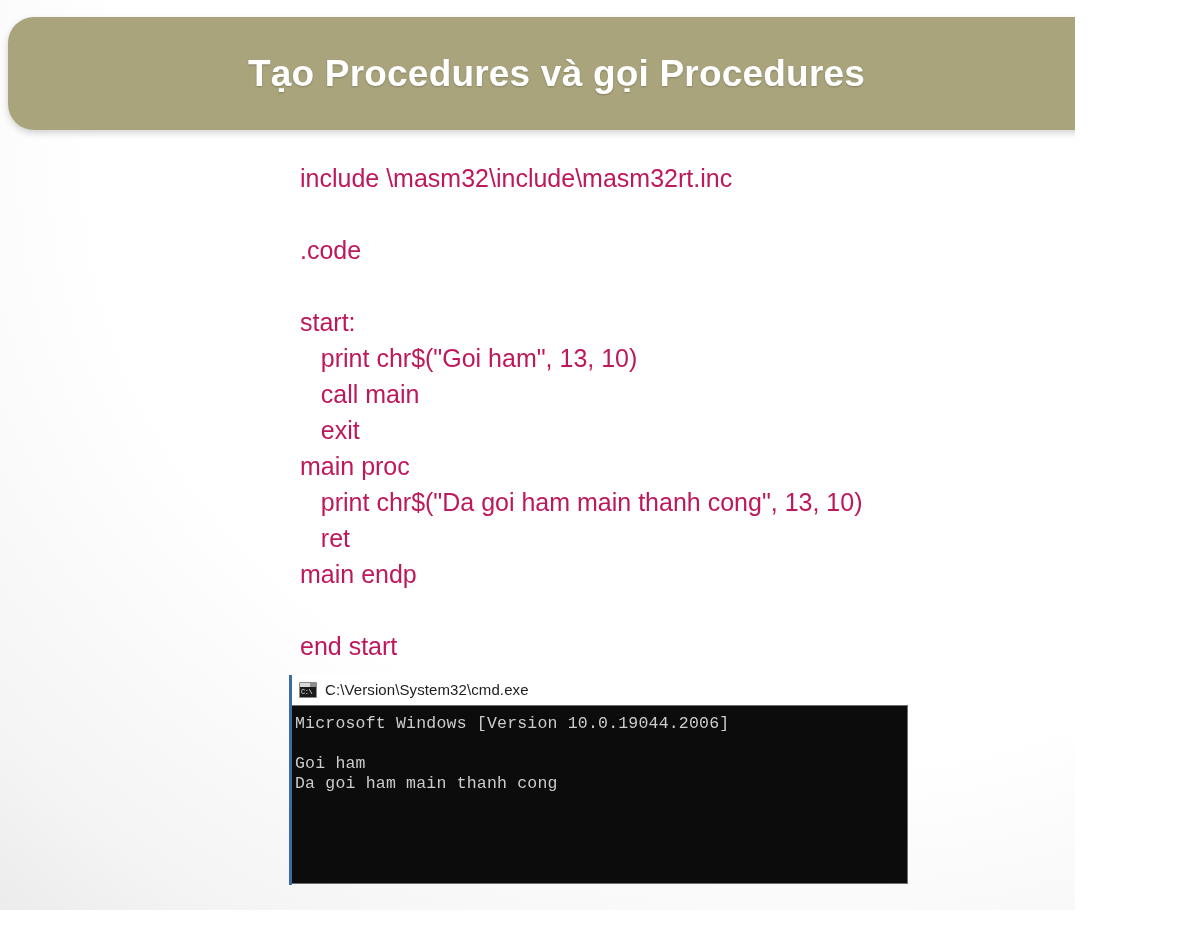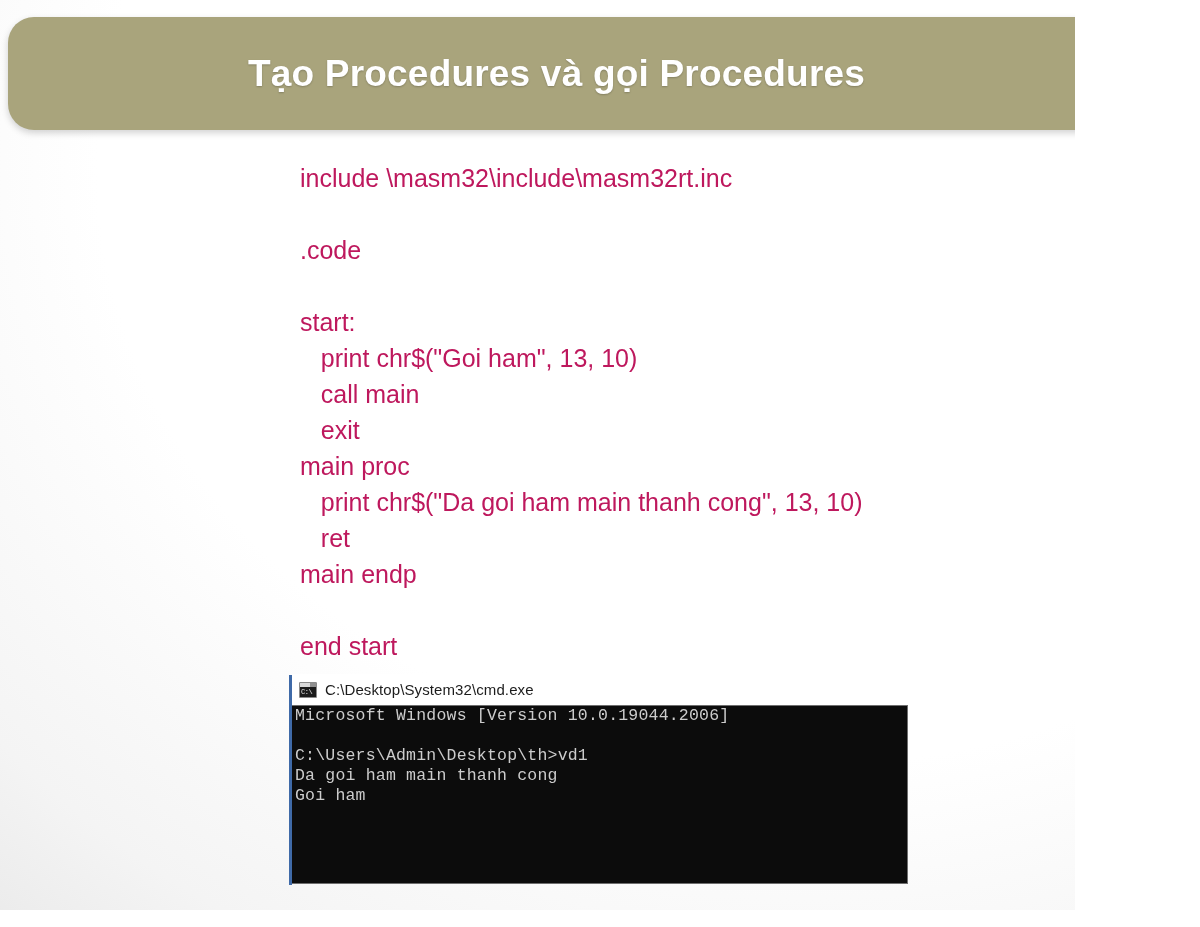--- a/index.html
+++ b/index.html
@@ -178,21 +178,21 @@
     white-space: nowrap;
   }
   #terminal-body {
     position: relative;
     height: 179px;
     background: #0c0c0c;
     border-top: 1px solid #6e6e6e;
     border-right: 1px solid #6e6e6e;
     border-bottom: 1px solid #6e6e6e;
     box-sizing: border-box;
-    padding: 0 0 0 3px;
+    padding: 8px 0 0 3px;
   }
   #terminal-left-rail {
     position: absolute;
     left: -3px;
     top: -31px;
     width: 3px;
     height: 210px;
     background: #3f6aa8;
   }
   .term-line {
@@ -220,29 +220,28 @@
     </div>
   </div>
 
   <div id="code-block"><div class="code-line">include \masm32\include\masm32rt.inc</div><div class="code-line blank">&nbsp;</div><div class="code-line">.code</div><div class="code-line blank">&nbsp;</div><div class="code-line">start:</div><div class="code-line">   print chr$("Goi ham", 13, 10)</div><div class="code-line">   call main</div><div class="code-line">   exit</div><div class="code-line">main proc</div><div class="code-line">   print chr$("Da goi ham main thanh cong", 13, 10)</div><div class="code-line">   ret</div><div class="code-line">main endp</div><div class="code-line blank">&nbsp;</div><div class="code-line">end start</div></div>
 
   <div id="terminal">
     <div id="terminal-titlebar">
       <div id="terminal-icon">
         <span class="glyph">C:\</span>
       </div>
-      <div id="terminal-title-text">C:\Desktop\System32\cmd.exe</div>
+      <div id="terminal-title-text">C:\Version\System32\cmd.exe</div>
     </div>
     <div id="terminal-body">
       <div id="terminal-left-rail"></div>
     <div class="term-line">Microsoft Windows [Version 10.0.19044.2006]</div>
         <div class="term-line blank">&nbsp;</div>
-        <div class="term-line">C:\Users\Admin\Desktop\th&gt;vd1</div>
+        <div class="term-line">Goi ham</div>
         <div class="term-line">Da goi ham main thanh cong</div>
-        <div class="term-line">Goi ham</div>
         <div class="term-line blank">&nbsp;</div>
       </div>
   </div>
 
   <div id="sidebar">
     <div id="sidebar-letters">
         <div class="sidebar-letter">A</div>
         <div class="sidebar-letter">S</div>
         <div class="sidebar-letter">S</div>
         <div class="sidebar-letter">E</div>

